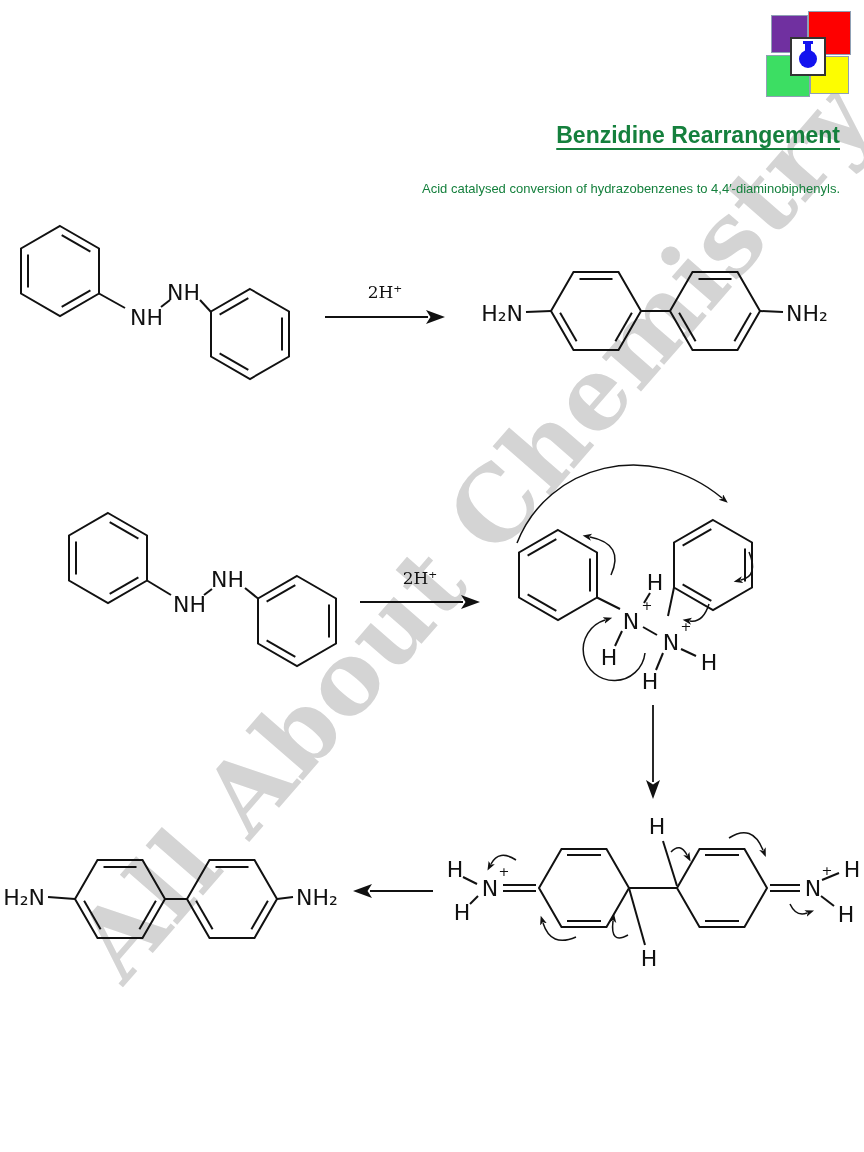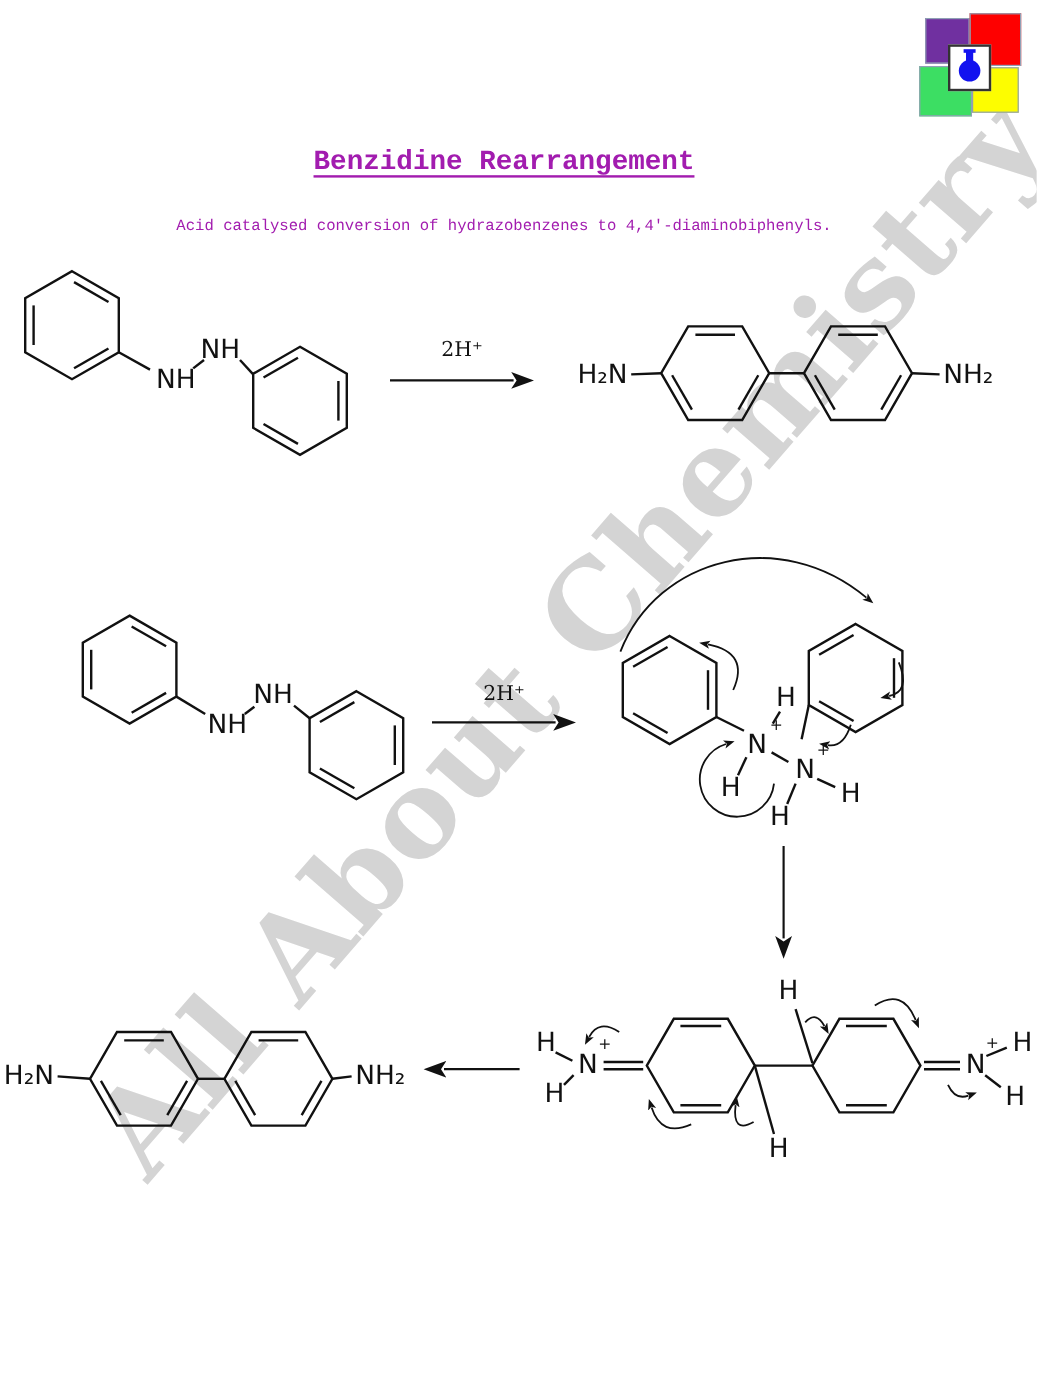--- a/index.html
+++ b/index.html
@@ -4,22 +4,22 @@
 <style>
   html,body{margin:0;padding:0;background:#fff;}
   .page{position:relative;width:864px;height:1152px;background:#fff;overflow:hidden;}
 
   
   .watermark{position:absolute;left:-80px;top:515px;width:1030px;height:120px;line-height:120px;
     text-align:center;font-family:"DejaVu Serif","Liberation Serif",serif;font-weight:bold;
     font-size:100px;color:#d4d4d4;transform:rotate(-49deg);white-space:nowrap;z-index:1;letter-spacing:1px;}
 
   
-  .hdr{position:absolute;left:0;width:840px;text-align:center;z-index:3;
-    font-family:Liberation Mono, monospace;color:#a21caf;}
+  .hdr{position:absolute;left:0;width:840px;text-align:right;z-index:3;
+    font-family:Liberation Sans, sans-serif;color:#15803d;}
   .title{top:122px;font-size:23px;font-weight:bold;text-decoration:underline;text-underline-offset:5px;}
   .subtitle{top:181px;font-size:13px;}
   .mech{top:417px;font-size:17.5px;font-weight:bold;}
 
   
   .logo{position:absolute;left:764px;top:8px;width:94px;height:94px;z-index:3;}
   .sq{position:absolute;border:1px solid #8fa0b5;box-sizing:border-box;}
   .sq-purple{left:7px;top:7px;width:37px;height:38px;background:#7030A0;}
   .sq-red{left:44px;top:3px;width:43px;height:44px;background:#FE0000;}
   .sq-green{left:2px;top:47px;width:44px;height:42px;background:#3CDE63;}

